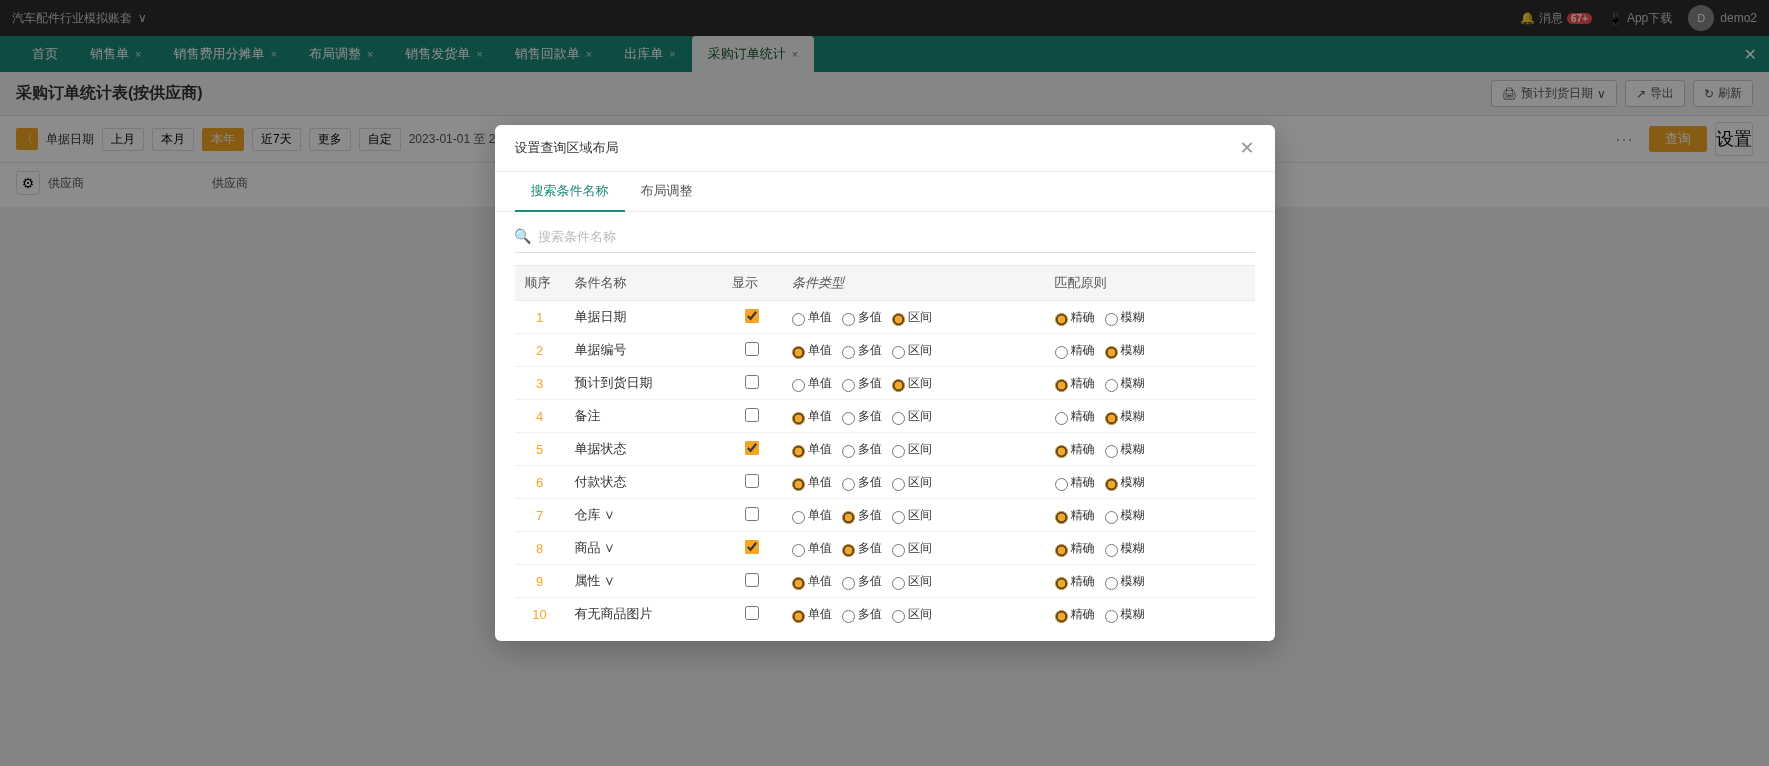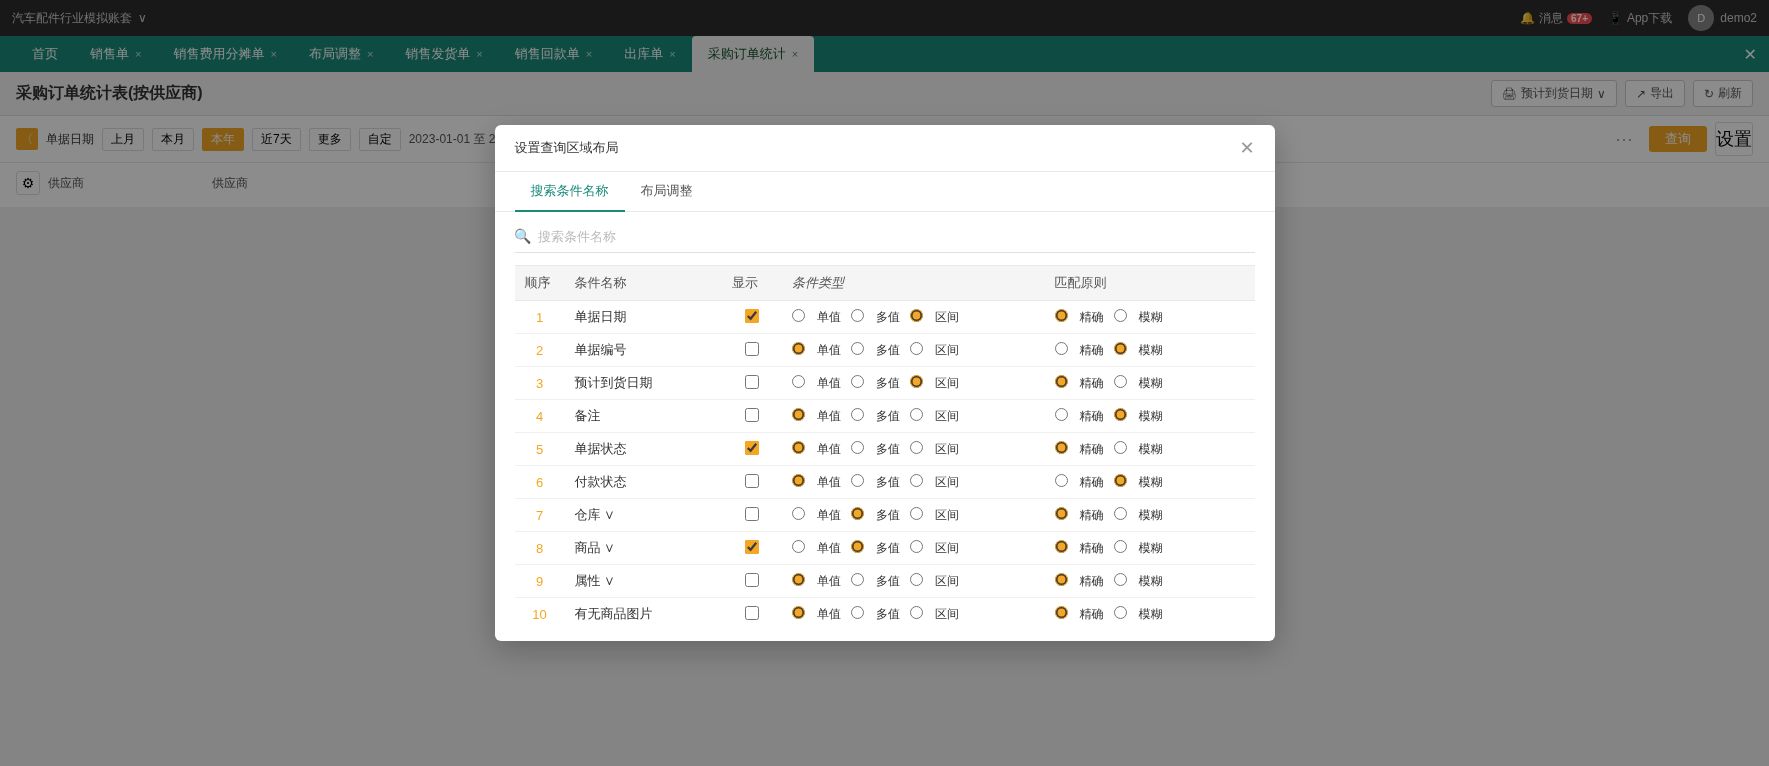--- a/index.html
+++ b/index.html
@@ -291,22 +291,22 @@
     }
 
     
     .radio-group {
       display: flex;
       align-items: center;
       gap: 4px;
     }
     .radio-item {
       display: flex;
-      align-items: flex-start;
-      gap: 12px;
+      align-items: flex-end;
+      gap: 3px;
       cursor: pointer;
       margin-right: 6px;
     }
     .radio-item input[type="radio"] {
       accent-color: #f5a623;
       cursor: pointer;
     }
 
     
     .table-scroll::-webkit-scrollbar { width: 6px; }

